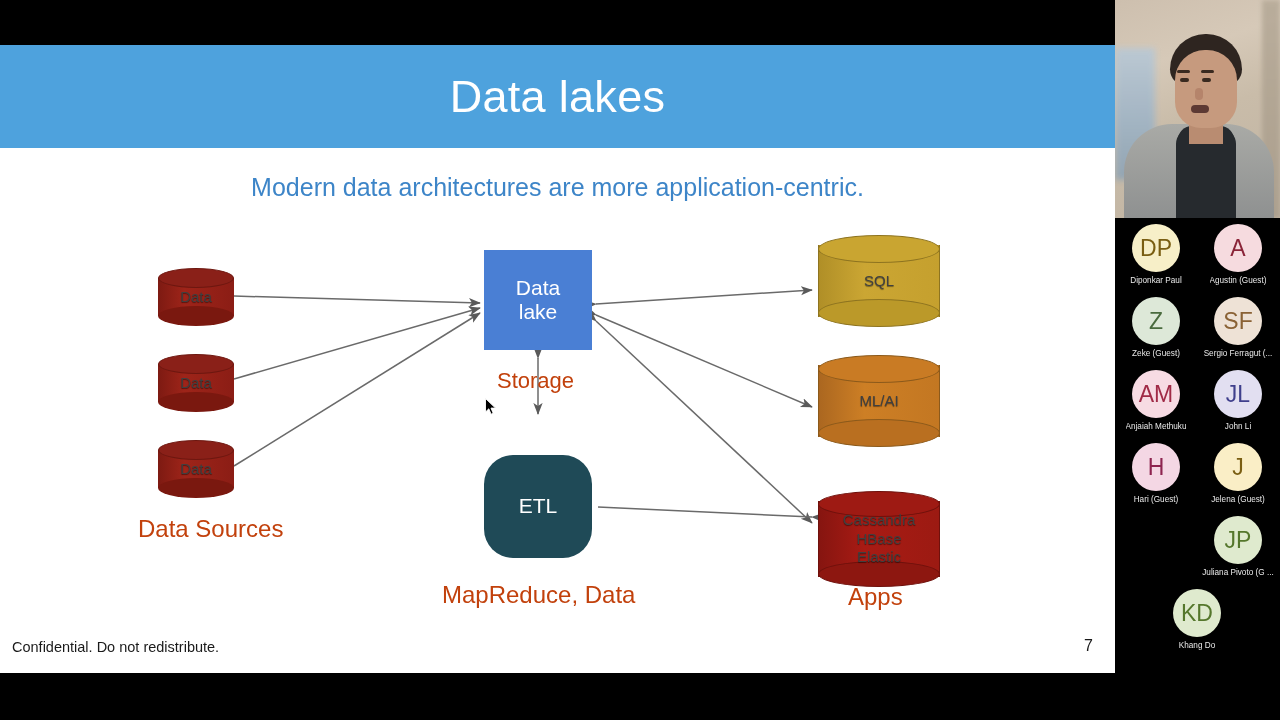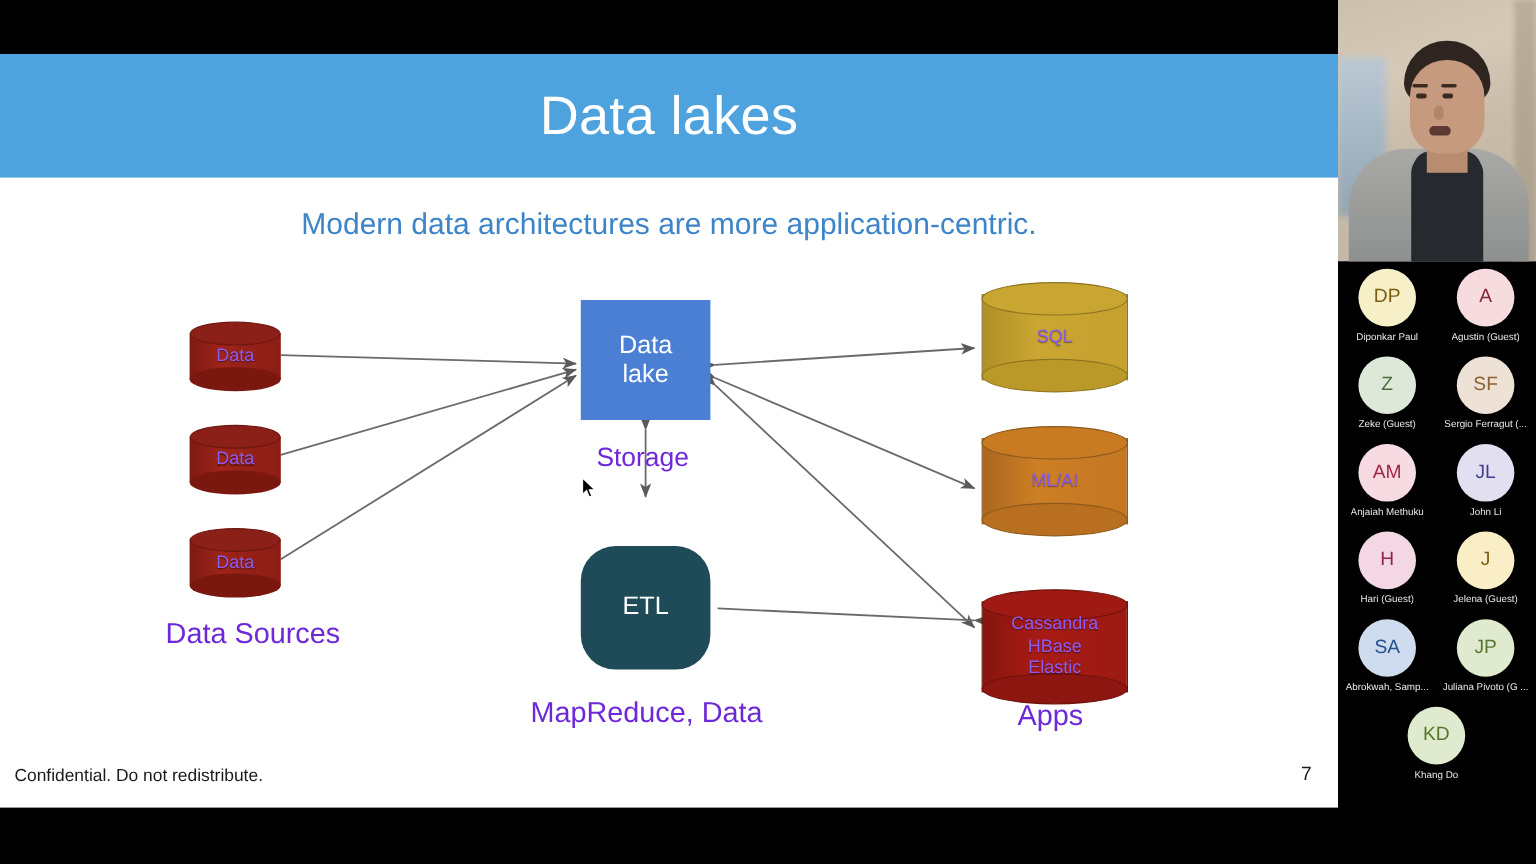--- a/index.html
+++ b/index.html
@@ -20,27 +20,27 @@
 
   
   #diagram{position:absolute;left:0;top:0;width:1115px;height:628px;}
 
   .cyl{position:absolute;}
   .cyl .body{position:absolute;left:0;top:10px;width:100%;height:calc(100% - 20px);}
   .cyl .top{position:absolute;left:0;top:0;width:100%;height:20px;border-radius:50%;}
   .cyl .bot{position:absolute;left:0;bottom:0;width:100%;height:20px;border-radius:50%;}
   .cyl .lbl{position:absolute;left:0;top:0;width:100%;height:100%;
     display:flex;flex-direction:column;justify-content:center;
-    color:#8b5cf6;font-size:15px;line-height:1.25;z-index:4;text-align:center;
+    color:#404040;font-size:15px;line-height:1.25;z-index:4;text-align:center;
     text-shadow:0 1px 1px rgba(0,0,0,.45);}
 
   .box{position:absolute;display:flex;flex-direction:column;align-items:center;
     justify-content:center;color:#fff;font-size:21px;line-height:1.15;text-align:center;}
 
-  .cap{position:absolute;color:#6d28d9;font-size:22px;white-space:nowrap;}
+  .cap{position:absolute;color:#c2410c;font-size:22px;white-space:nowrap;}
   .cap.big{font-size:24px;}
 
   #arrow-layer{position:absolute;left:0;top:0;width:1115px;height:628px;pointer-events:none;}
 
   
   #footer-note{position:absolute;left:12px;top:594px;color:#1a1a1a;font-size:14.5px;}
   #footer-page{position:absolute;right:22px;top:592px;color:#1a1a1a;font-size:16px;}
 
   
   #panel{position:absolute;left:1115px;top:0;width:165px;height:720px;background:#000;}
@@ -70,21 +70,21 @@
   #video .mouth{position:absolute;left:50%;top:105px;width:18px;height:8px;margin-left:-7px;
     background:#5d3a34;border-radius:6px;}
   #video .nose{position:absolute;left:50%;top:88px;width:8px;height:12px;margin-left:-3px;
     background:#b5846b;border-radius:4px;}
 
   #people{position:absolute;left:0;top:224px;width:165px;height:496px;}
   .prow{position:absolute;left:0;width:165px;height:73px;}
   .pcell{position:absolute;top:0;width:82px;height:73px;display:flex;flex-direction:column;
     align-items:center;}
   .pavatar{width:48px;height:48px;border-radius:50%;display:flex;align-items:center;
-    justify-content:center;font-size:16px;font-weight:400;}
+    justify-content:center;font-size:23px;font-weight:400;}
   .pname{margin-top:4px;color:#e9e9e9;font-size:8.2px;white-space:nowrap;text-align:center;
     max-width:80px;overflow:hidden;}
   #cursor{position:absolute;left:485px;top:398px;width:12px;height:18px;}
 </style>
 </head>
 <body>
 
 <div id="root">
 
   <div id="slide">
@@ -259,24 +259,20 @@
           <div class="pcell" style="left: 0px;">
             <div class="pavatar" style="background: rgb(244, 215, 228); color: rgb(142, 36, 80);">H</div>
             <div class="pname">Hari (Guest)</div>
           </div>
           <div class="pcell" style="left: 82px;">
             <div class="pavatar" style="background: rgb(250, 238, 198); color: rgb(122, 94, 18);">J</div>
             <div class="pname">Jelena (Guest)</div>
           </div>
         </div>
         <div class="prow" style="top: 292px;">
-          <div class="pcell" style="left: 0px;">
-            <div class="pavatar" style="background: rgb(207, 220, 240); color: rgb(39, 80, 143);">SA</div>
-            <div class="pname">Abrokwah, Samp...</div>
-          </div>
           <div class="pcell" style="left: 82px;">
             <div class="pavatar" style="background: rgb(223, 234, 206); color: rgb(85, 119, 44);">JP</div>
             <div class="pname">Juliana Pivoto (G ...</div>
           </div>
         </div>
         <div class="prow" style="top: 365px;">
           <div class="pcell" style="left: 41px;">
             <div class="pavatar" style="background: rgb(223, 234, 206); color: rgb(85, 119, 44);">KD</div>
             <div class="pname">Khang Do</div>
           </div>

